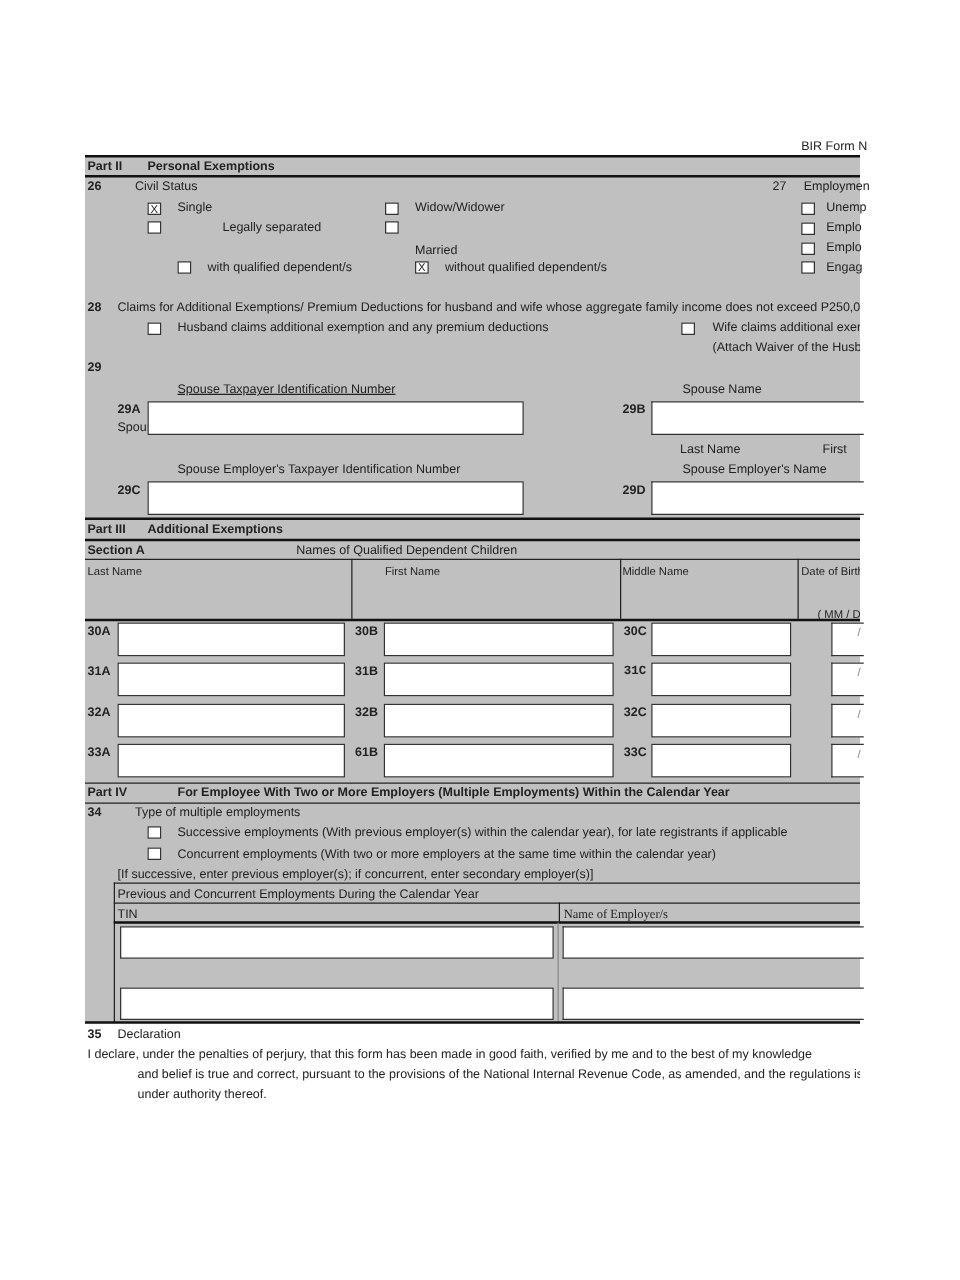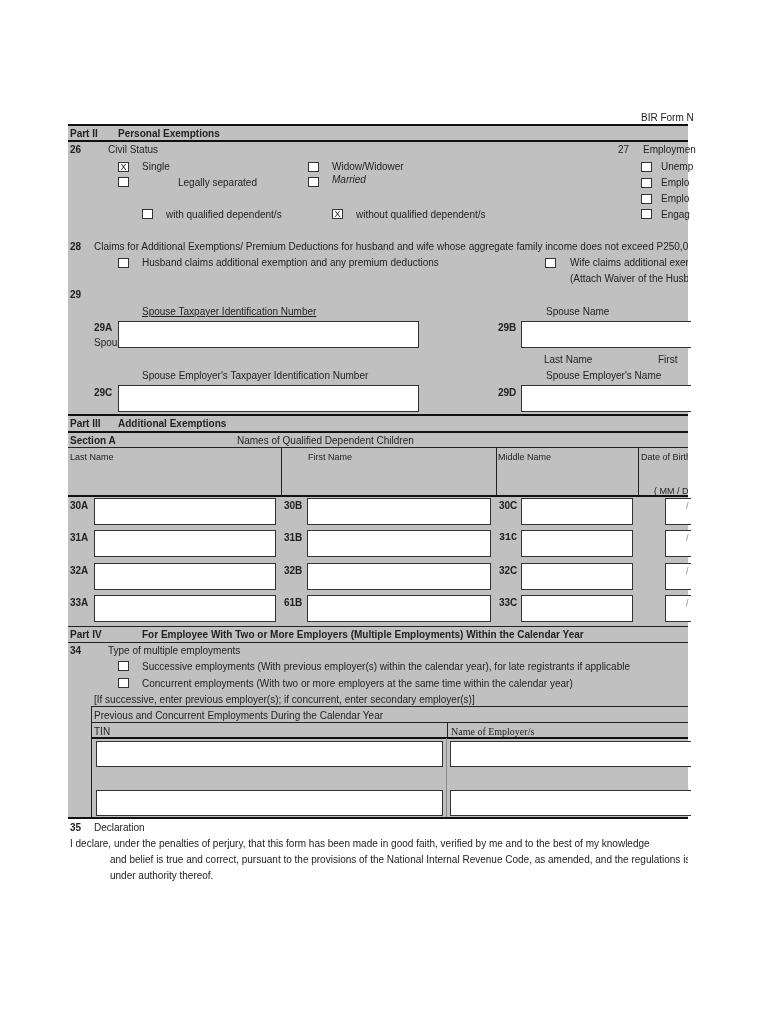--- a/index.html
+++ b/index.html
@@ -33,21 +33,21 @@
 <div class="abs t" style="left:108px;top:144px;">Civil Status</div>
 
 <div class="cb" style="left:118px;top:162px;">X</div>
 <div class="abs t" style="left:142px;top:161px;">Single</div>
 <div class="cb" style="left:118px;top:177px;"></div>
 <div class="abs t" style="left:142px;top:177px;padding-left:36px;">Legally separated</div>
 
 <div class="cb" style="left:308px;top:162px;"></div>
 <div class="abs t" style="left:332px;top:161px;">Widow/Widower</div>
 <div class="cb" style="left:308px;top:177px;"></div>
-<div class="abs t" style="left:332px;top:174px;font-style:italic;">Married</div>
+<div class="abs t" style="left:332px;top:195px;">Married</div>
 
 <div class="cb" style="left:142px;top:209px;"></div>
 <div class="abs t" style="left:166px;top:209px;">with qualified dependent/s</div>
 <div class="cb" style="left:332px;top:209px;">X</div>
 <div class="abs t" style="left:356px;top:209px;">without qualified dependent/s</div>
 
 <div class="abs t" style="left:618px;top:144px;">27</div>
 <div class="abs t" style="left:643px;top:144px;">Employmen</div>
 <div class="cb" style="left:641px;top:162px;"></div>
 <div class="abs t" style="left:661px;top:161px;">Unemp</div>

